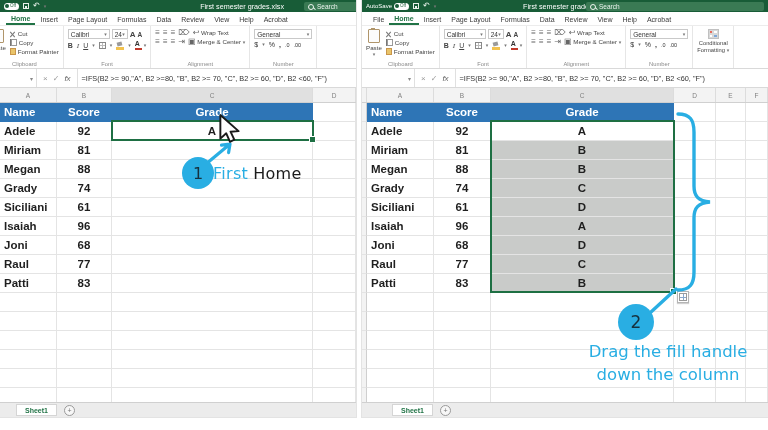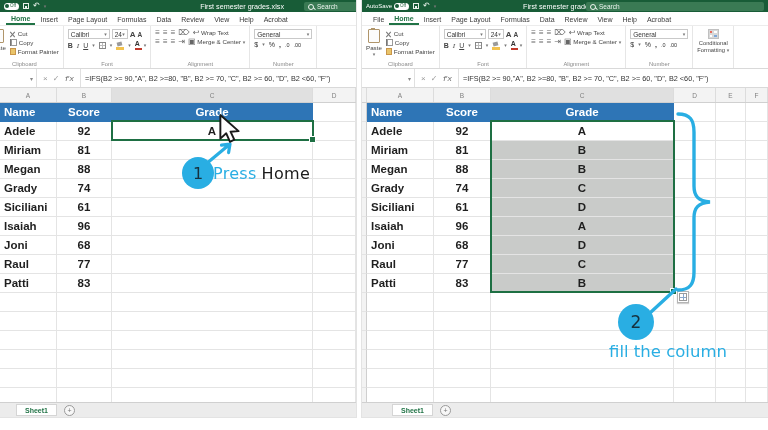--- a/index.html
+++ b/index.html
@@ -70,21 +70,21 @@
   .cf-icon{width:11px;height:10px;border:1px solid #c0c0c0;display:grid;grid-template-columns:1fr 1fr;grid-template-rows:1fr 1fr;box-sizing:border-box;}
   .cf-icon span{border:0.5px solid #d8d8d8;}
   .cf-a{background:#E8695A;} .cf-b{background:#fff;} .cf-c{background:#fff;} .cf-d{background:#7FA7D8;}
   .cf-lbl{font-size:5.8px;color:#444;line-height:1.15;text-align:center;}
 
   
   .fbar{height:18px;display:flex;align-items:stretch;border-bottom:1px solid #d9d9d9;background:#fff;color:#555;}
   .namebox{width:30px;border-right:1px solid #e0e0e0;display:flex;align-items:center;justify-content:flex-end;padding:0 3px;color:#888;font-size:6px;}
   .pr .namebox{width:46px;}
   .fbtns{display:flex;align-items:center;gap:5px;padding:0 6px;border-right:1px solid #e0e0e0;color:#9a9a9a;font-size:8px;}
-  .fx{font-family:Liberation Mono, monospace;font-style:italic;color:#666;}
+  .fx{font-family:Liberation Sans, sans-serif;font-style:italic;color:#666;}
   .ftext{flex:1;display:flex;align-items:center;padding:0 4px;font-size:7.3px;color:#333;white-space:nowrap;overflow:hidden;}
 
   
   .grid{position:relative;background:#fff;}
   .colhead{display:flex;height:14px;background:#F3F3F3;border-bottom:1px solid #d0d0d0;}
   .colhead .cell{display:flex;align-items:center;justify-content:center;font-size:6.5px;color:#808080;border-right:1px solid #dcdcdc;box-sizing:border-box;height:100%;}
   .colhead .cell.hl{background:#E0E0E0;}
   .row{display:flex;height:19px;}
   .row .cell{box-sizing:border-box;border-right:1px solid #E4E4E4;border-bottom:1px solid #E4E4E4;font-size:11.5px;color:#1f1f1f;display:flex;align-items:center;overflow:hidden;font-weight:600;background:#fff;}
   .cell.al-l{padding-left:4px;} .cell.al-c{justify-content:center;}
@@ -369,21 +369,21 @@
 
   <div class="anno">
     <svg style="position:absolute;left:200px;top:134px;" width="40" height="34" viewBox="0 0 40 34">
       <path d="M6,30 L30,10 M30,10 L21.5,11.2 M30,10 L28.6,18.6" stroke="#29AEE3" stroke-width="3.2" fill="none" stroke-linecap="round" stroke-linejoin="round"></path>
     </svg>
     <svg style="position:absolute;left:217px;top:114px;" width="26" height="30" viewBox="0 0 24 28">
       <path d="M3,1 L3,23 L8.5,18 L12,26 L16,24 L12.5,16.5 L20,16 Z" fill="#ffffff" stroke="#1a1a1a" stroke-width="1.8" stroke-linejoin="round"></path>
     </svg>
     <div class="stepcircle c1">1</div>
     <div class="press-text">
-      <span class="press-accent">Press</span><span class="press-rest">Home</span>
+      <span class="press-accent">First</span><span class="press-rest">Home</span>
     </div>
   </div>
 </div>
 
 <div class="panel pr">
   <div class="titlebar">
     <span class="autosave">
       <span style="font-size:6px;">AutoSave</span>
       <span class="pill">
           <span class="pill-dot"></span>
@@ -697,16 +697,17 @@
 
   <div class="anno">
     <svg style="position:absolute;left:308px;top:106px;" width="46" height="192" viewBox="0 0 46 192">
       <path d="M8,8 C20,8 24,14 24,26 L24,80 C24,90 28,95 40,96 C28,97 24,102 24,112 L24,166 C24,178 20,184 8,184" stroke="#29AEE3" stroke-width="3.4" fill="none" stroke-linecap="round"></path>
     </svg>
     <svg style="position:absolute;left:282px;top:286px;" width="36" height="30" viewBox="0 0 36 30">
       <path d="M32,3 L7,26" stroke="#29AEE3" stroke-width="3.4" fill="none" stroke-linecap="round"></path>
     </svg>
     <div class="stepcircle c2">2</div>
     <div class="drag-text">
-      <div>fill the column</div>
+      <div>Drag the fill handle</div>
+      <div>down the column</div>
     </div>
   </div>
 </div>
 
 </body></html>

